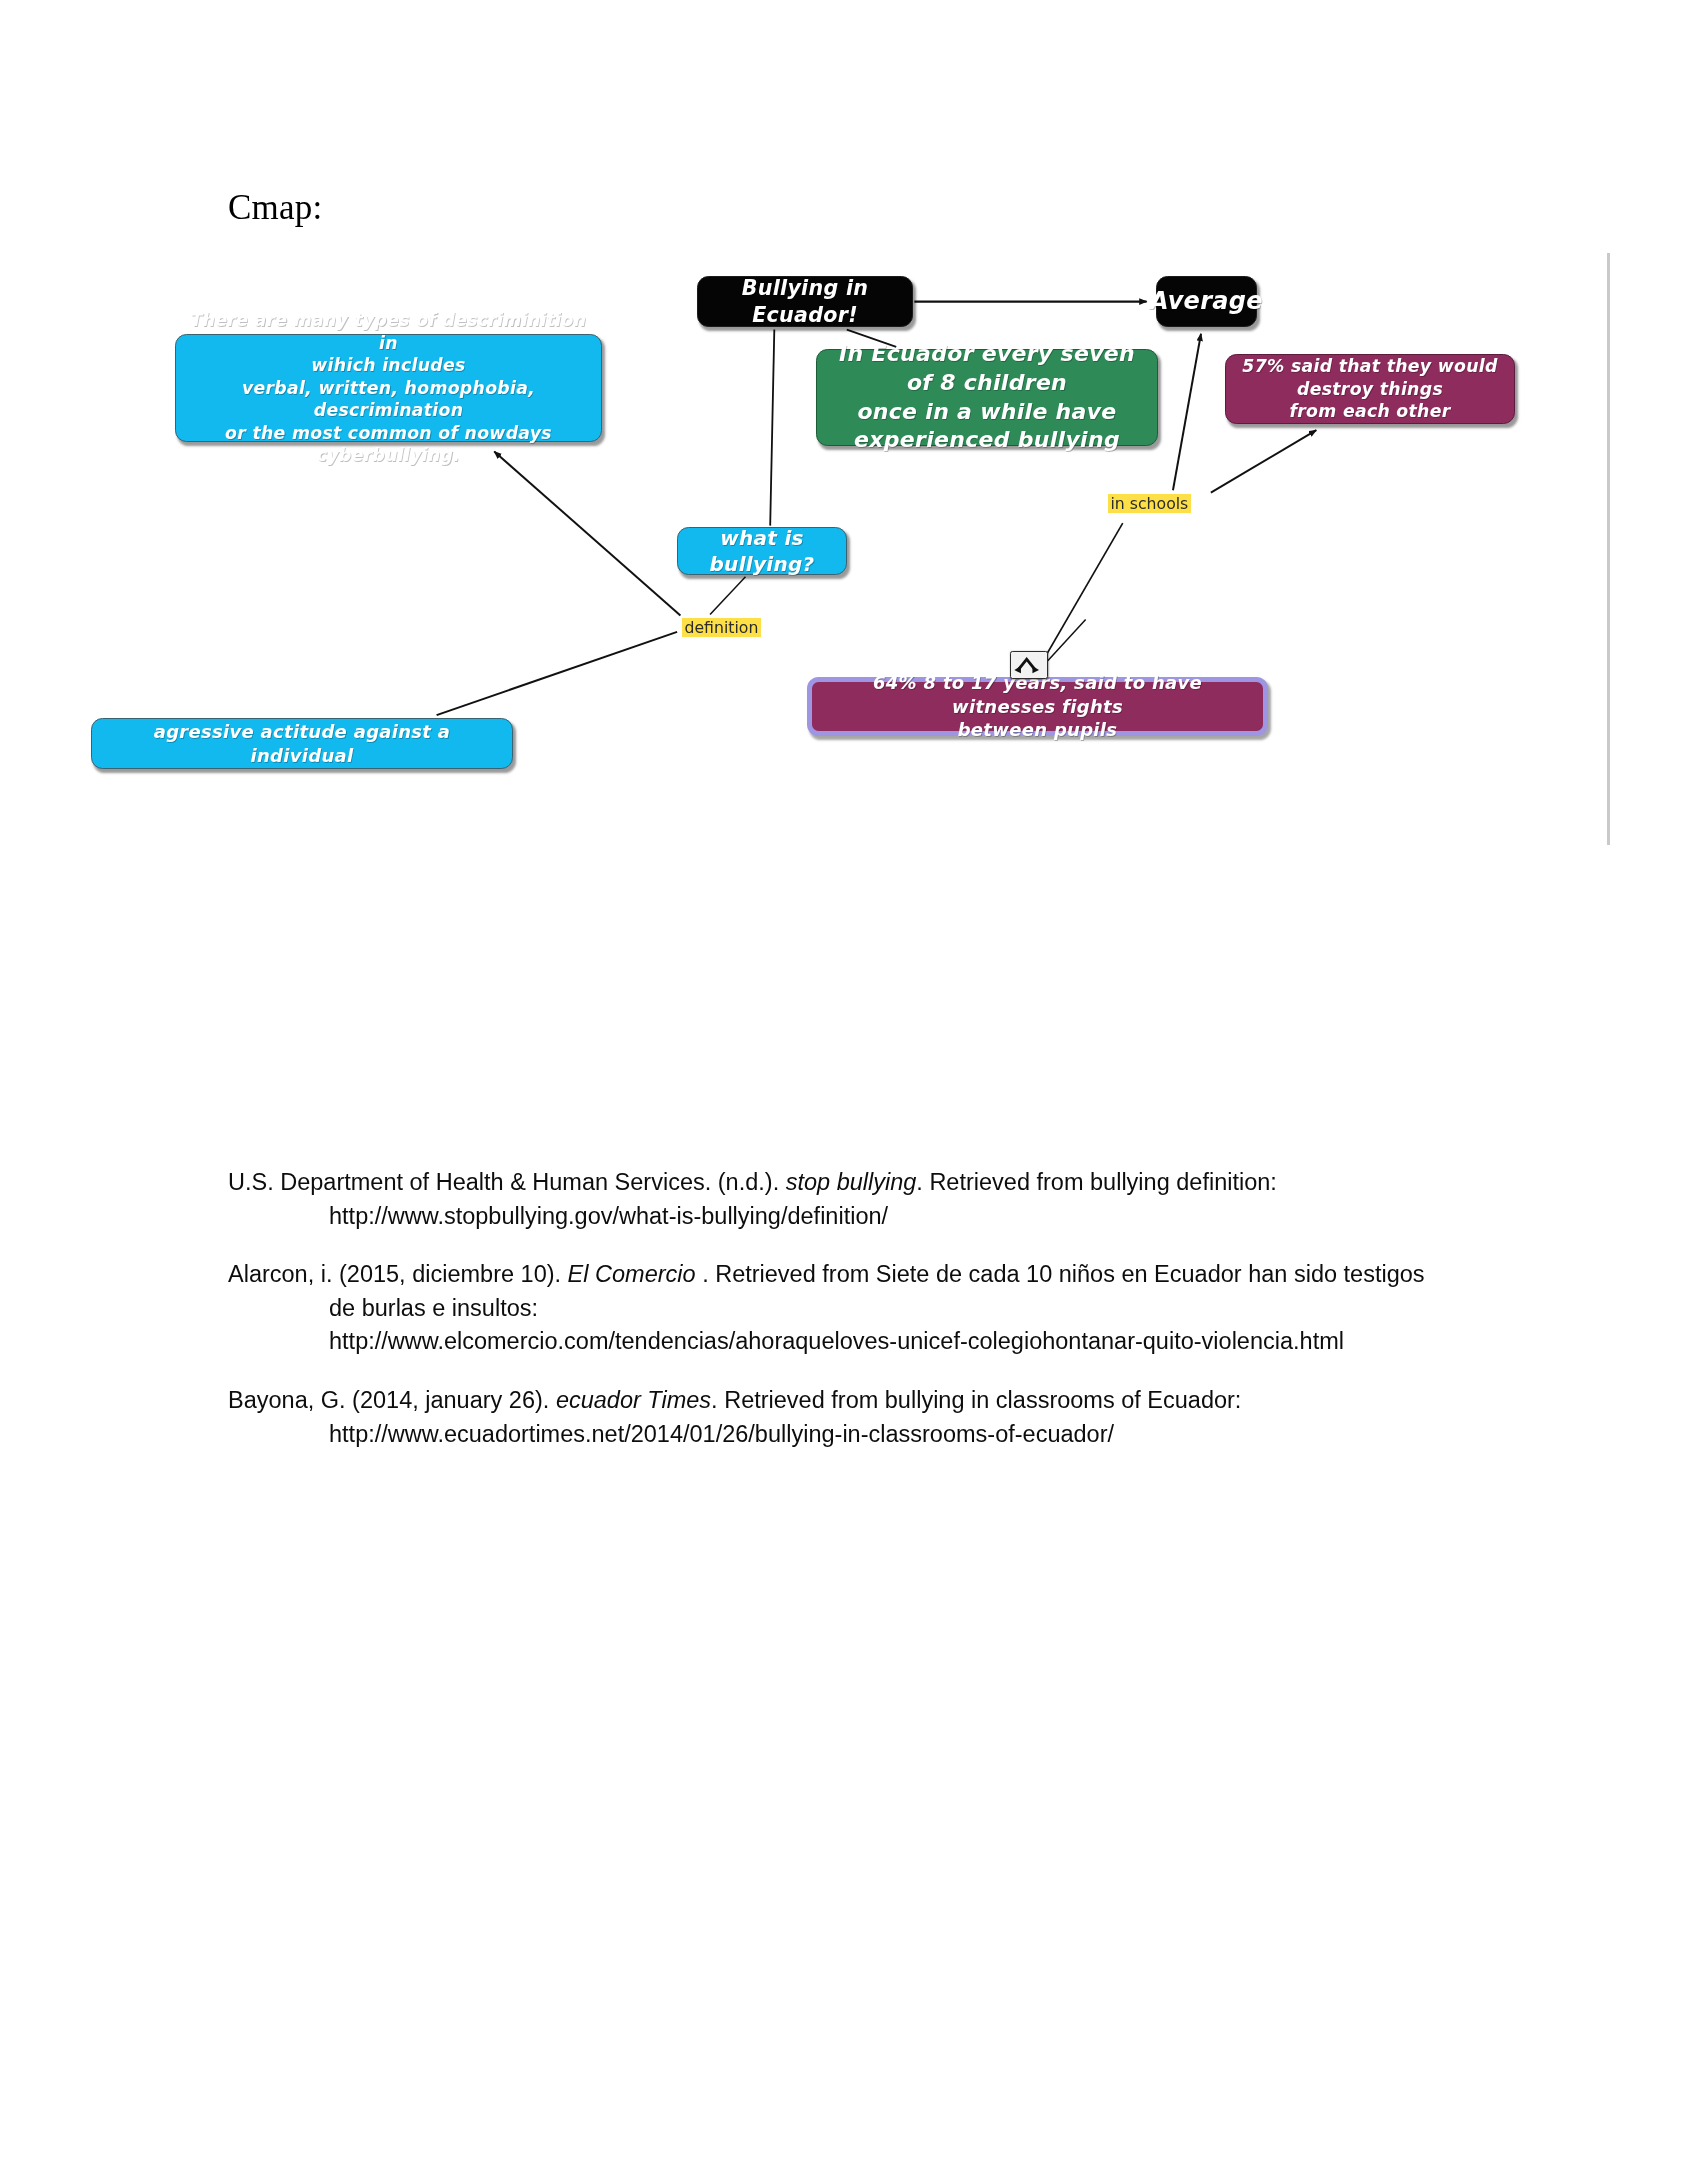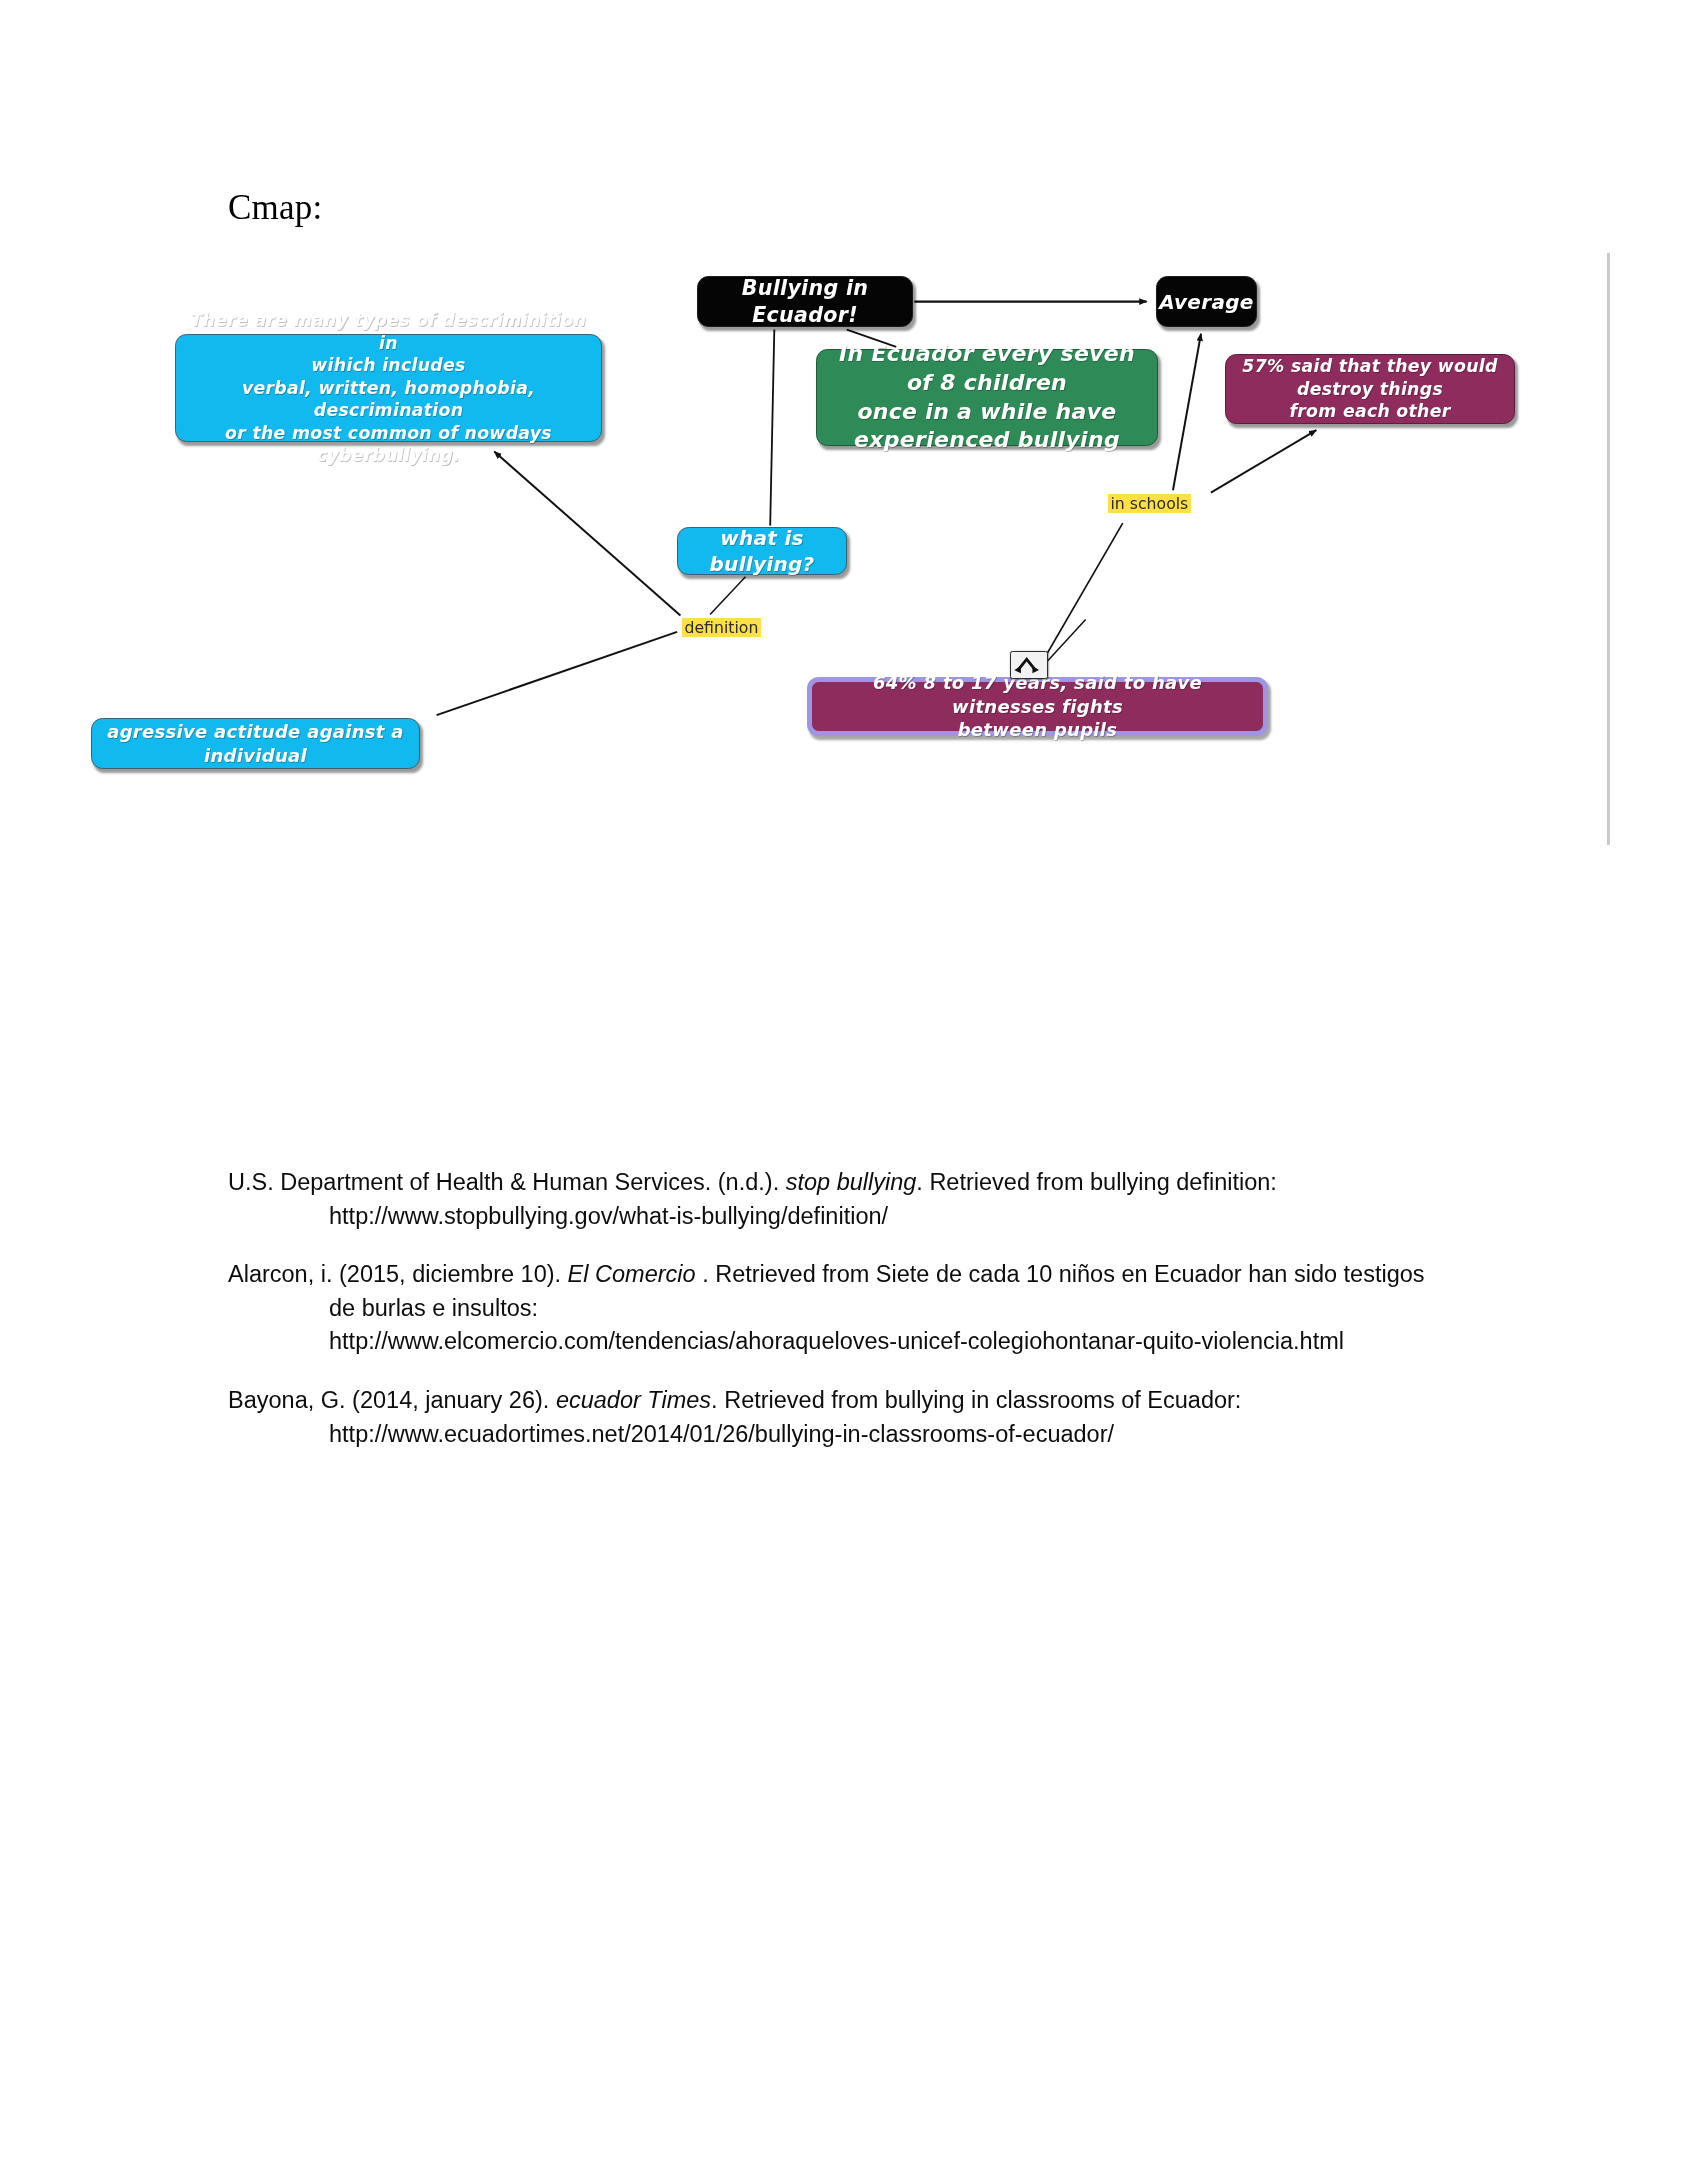--- a/index.html
+++ b/index.html
@@ -62,25 +62,25 @@
   .node-maroon{ background:#8e2c5e; border:1.6px solid #5d1c3e; }
   .node-maroon2{
     background:#8e2c5e;
     border:5.8px solid #9f96e3;
     box-shadow:2.5px 3.3px 2.5px rgba(0,0,0,0.35);
   }
 
   
   #node-discrimination{ left:163px; top:95px; width:427px; height:108px; font-size:17.3px;margin-left:12px; }
   #node-title        { left:697px; top: 37px; width:216px; height: 51px; font-size:20.6px; }
-  #node-average      { left:1156px;top: 37px; width:101px; height: 51px; font-size:20px; }
+  #node-average      { left:1156px;top: 37px; width:101px; height: 51px; font-size:24px; }
   #node-green        { left:816px; top:110px; width:342px; height:97px; font-size:22px; }
   #node-57           { left:1225px;top:115px; width:290px; height: 70px; font-size:17.3px; }
   #node-whatis       { left:677px; top:288px; width:170px; height: 48px; font-size:20px; }
-  #node-agressive    { left:91px; top:479px; width:329px; height: 51px; font-size:18px; }
+  #node-agressive    { left:91px; top:479px; width:422px; height: 51px; font-size:18px; }
   #node-64           { left:807px; top:438px; width:461px; height: 59px; font-size:18px; }
 
   
   .link-label{
     position:absolute;
     font-family:"DejaVu Sans", sans-serif;
     font-size:15.7px;
     color:#2b2b2b;
     white-space:nowrap;
     background:#fde047;

